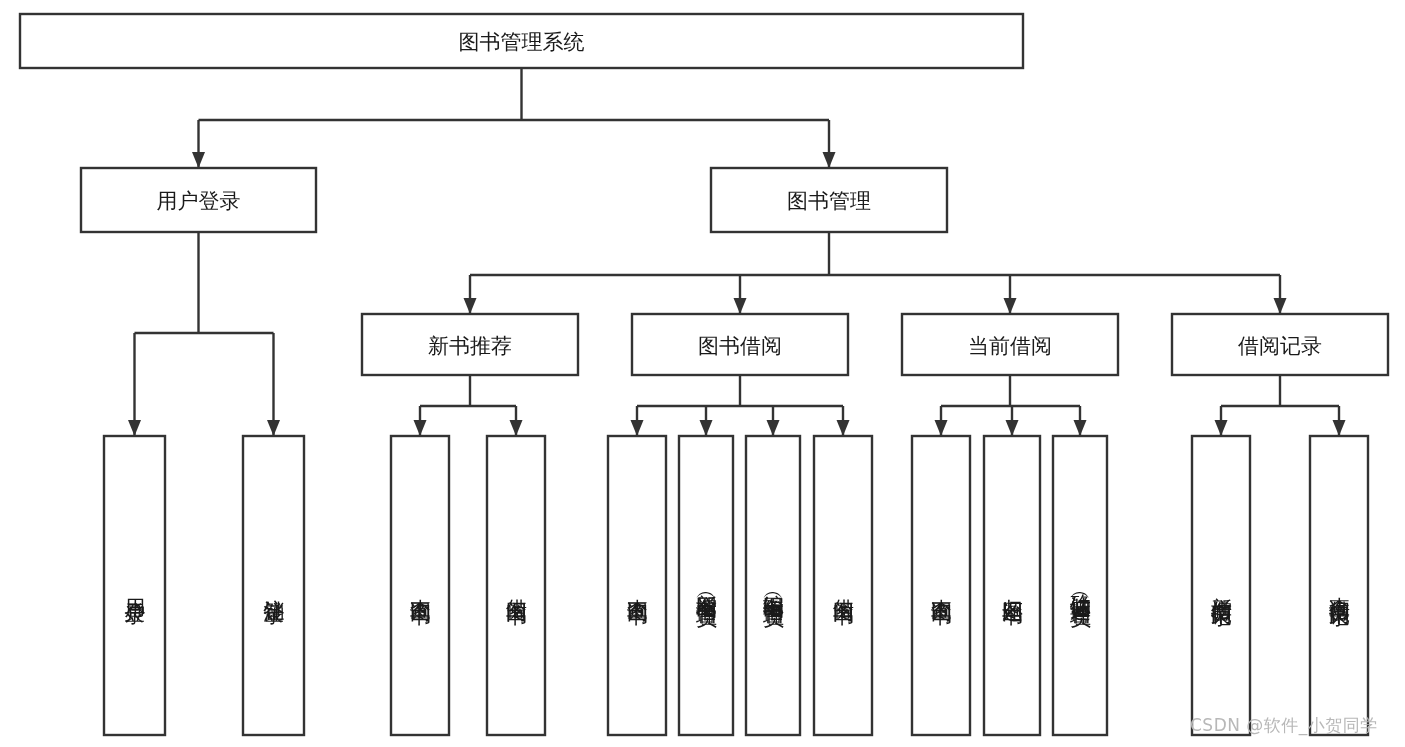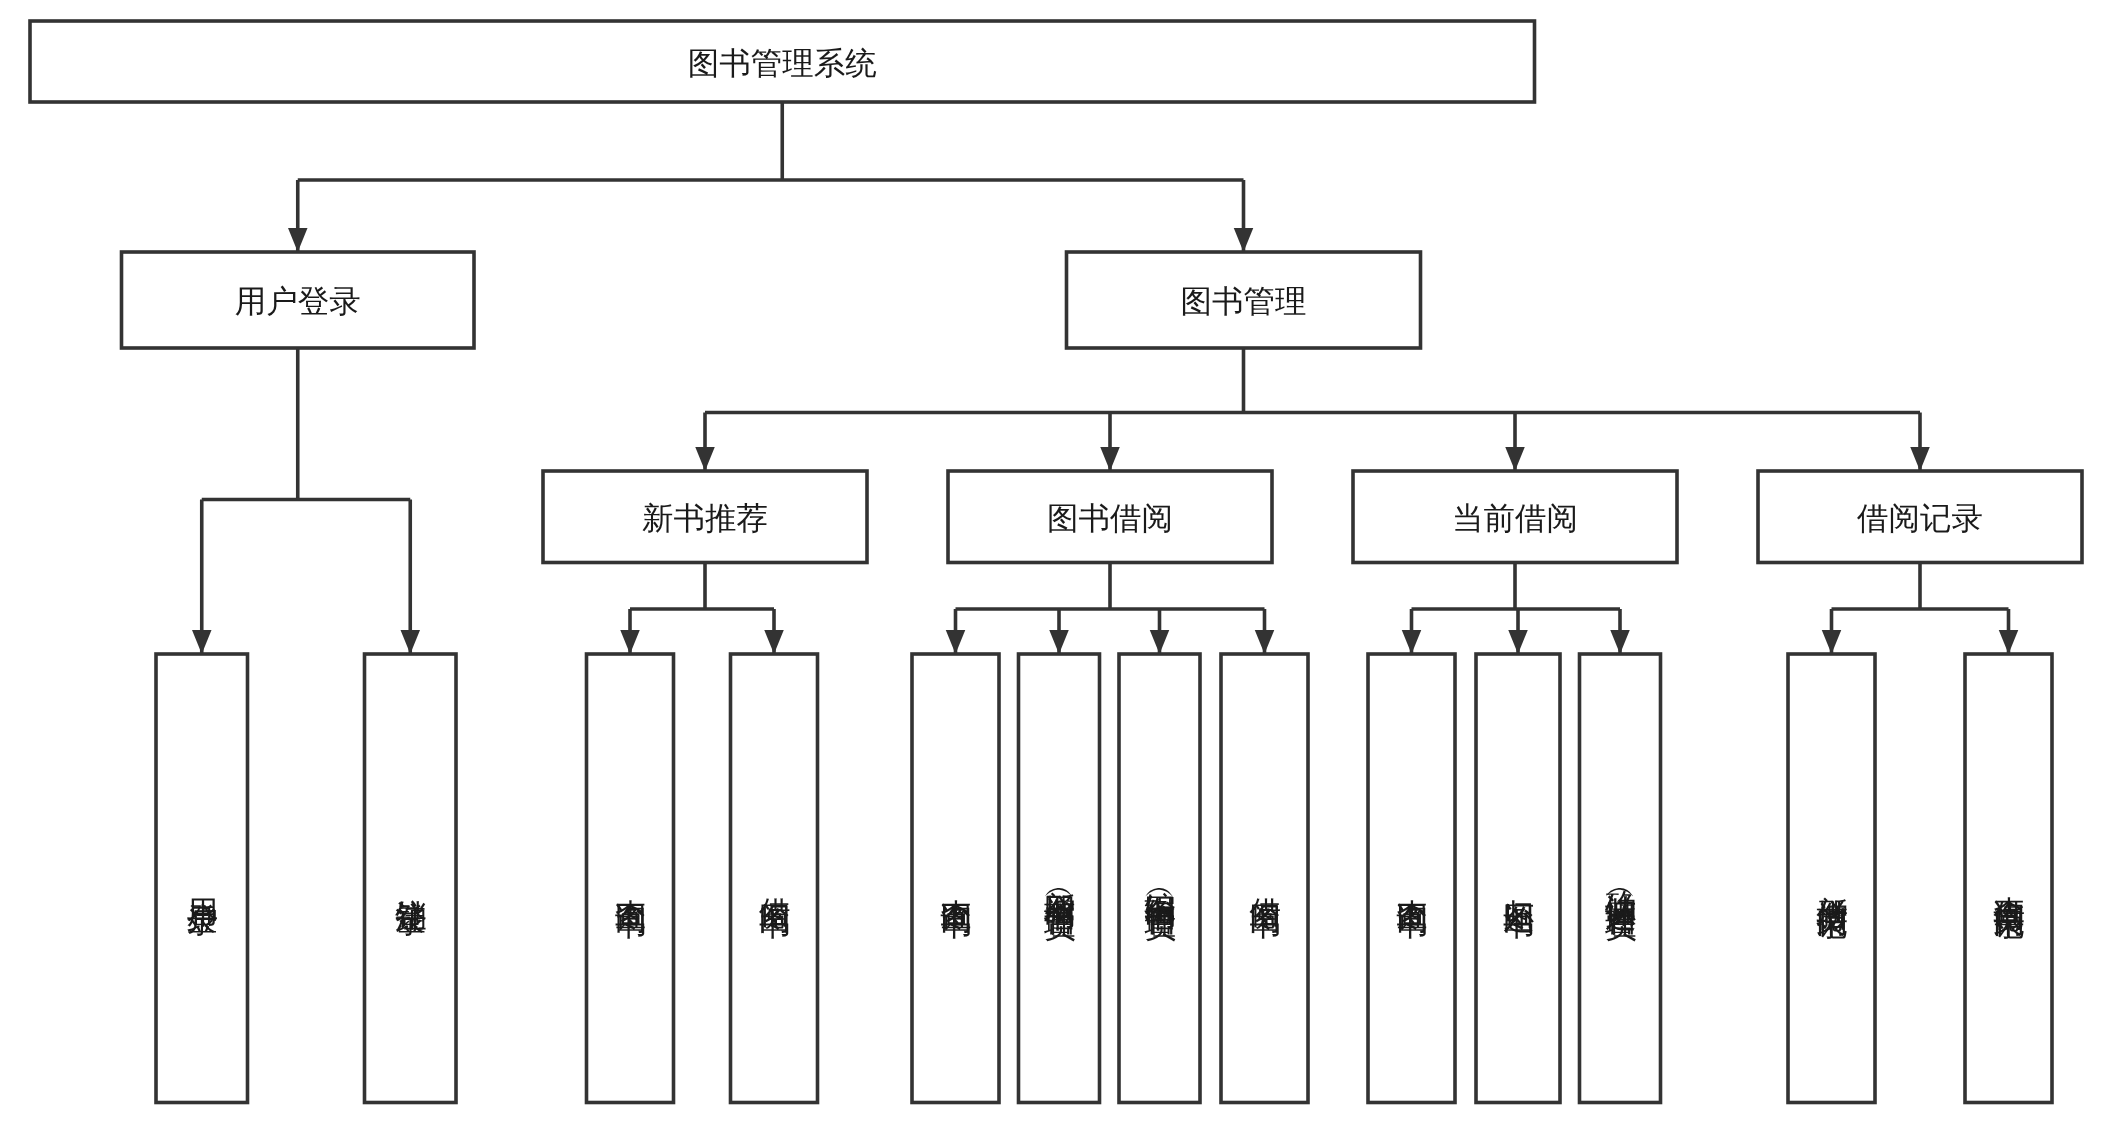--- a/index.html
+++ b/index.html
@@ -176,14 +176,15 @@
       <div class="node-label-v" style="left: 679px; top: 436px; width: 54px; height: 299px;">新增图书（管理员）</div>
       <div class="node-label-v" style="left: 746px; top: 436px; width: 54px; height: 299px;">编辑图书（管理员）</div>
       <div class="node-label-v" style="left: 814px; top: 436px; width: 58px; height: 299px;">借阅图书</div>
       <div class="node-label-v" style="left: 912px; top: 436px; width: 58px; height: 299px;">查询图书</div>
       <div class="node-label-v" style="left: 984px; top: 436px; width: 56px; height: 299px;">归还图书</div>
       <div class="node-label-v" style="left: 1053px; top: 436px; width: 54px; height: 299px;">确认归还（管理员）</div>
       <div class="node-label-v" style="left: 1192px; top: 436px; width: 58px; height: 299px;">新增借阅记录</div>
       <div class="node-label-v" style="left: 1310px; top: 436px; width: 58px; height: 299px;">查询借阅记录</div>
     </div>
 
+  <div class="watermark" style="left:1190px; top:714px;">CSDN @软件_小贺同学</div>
 
 </div>
 
 </body></html>

